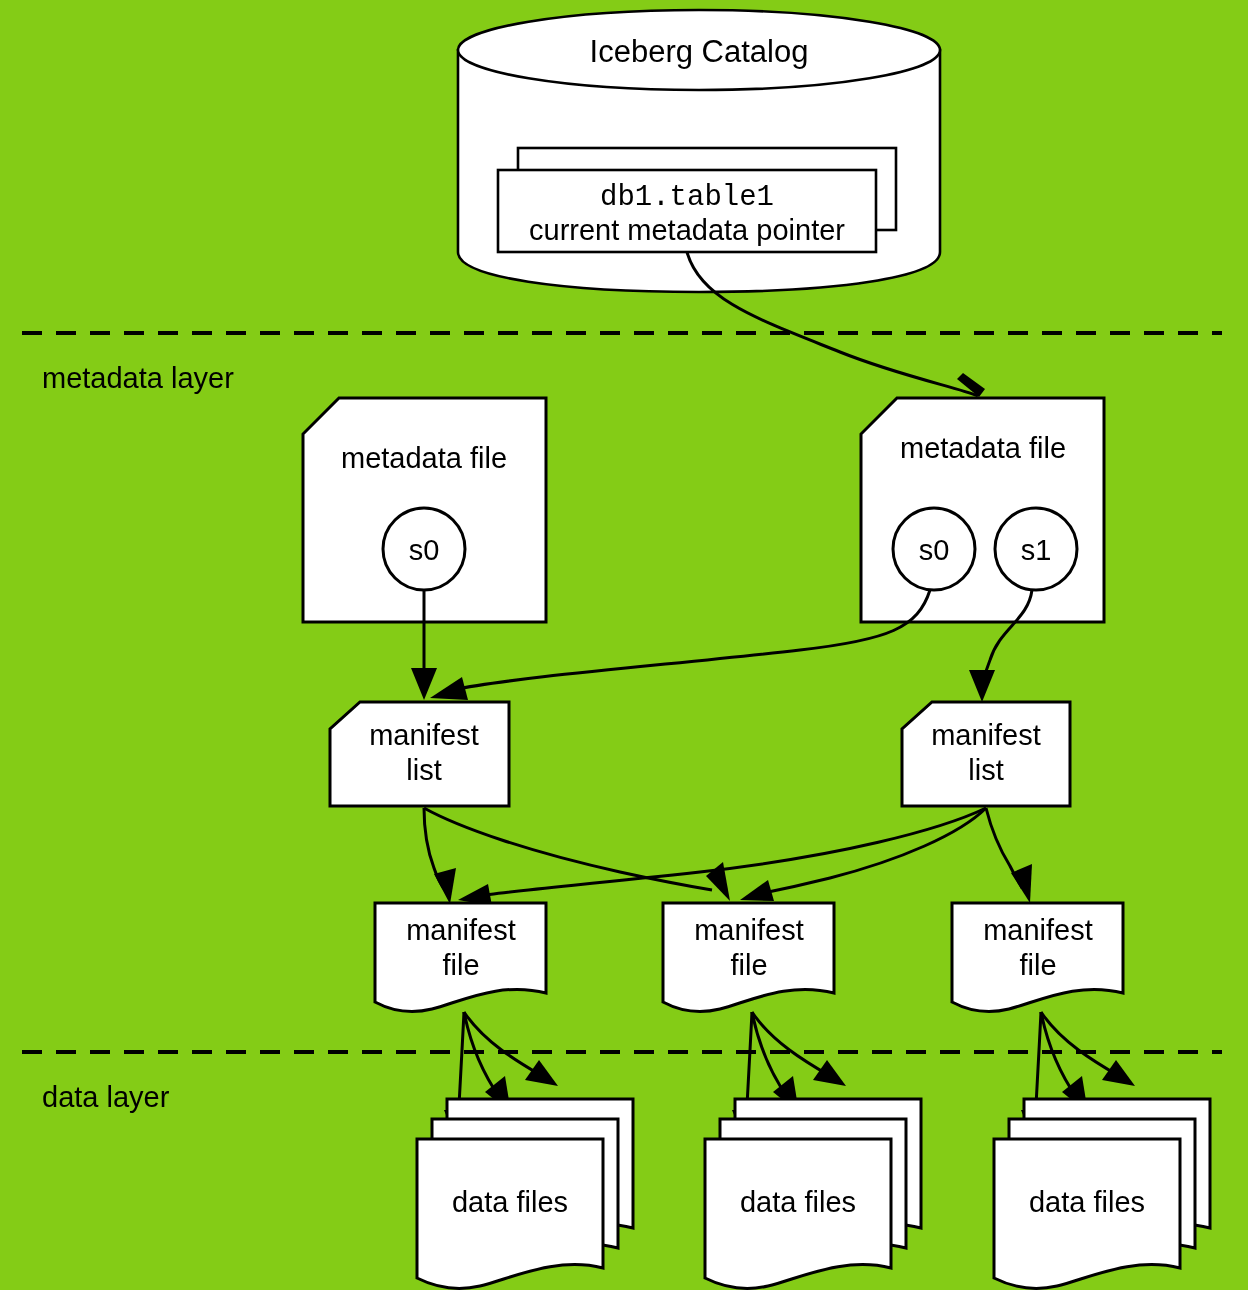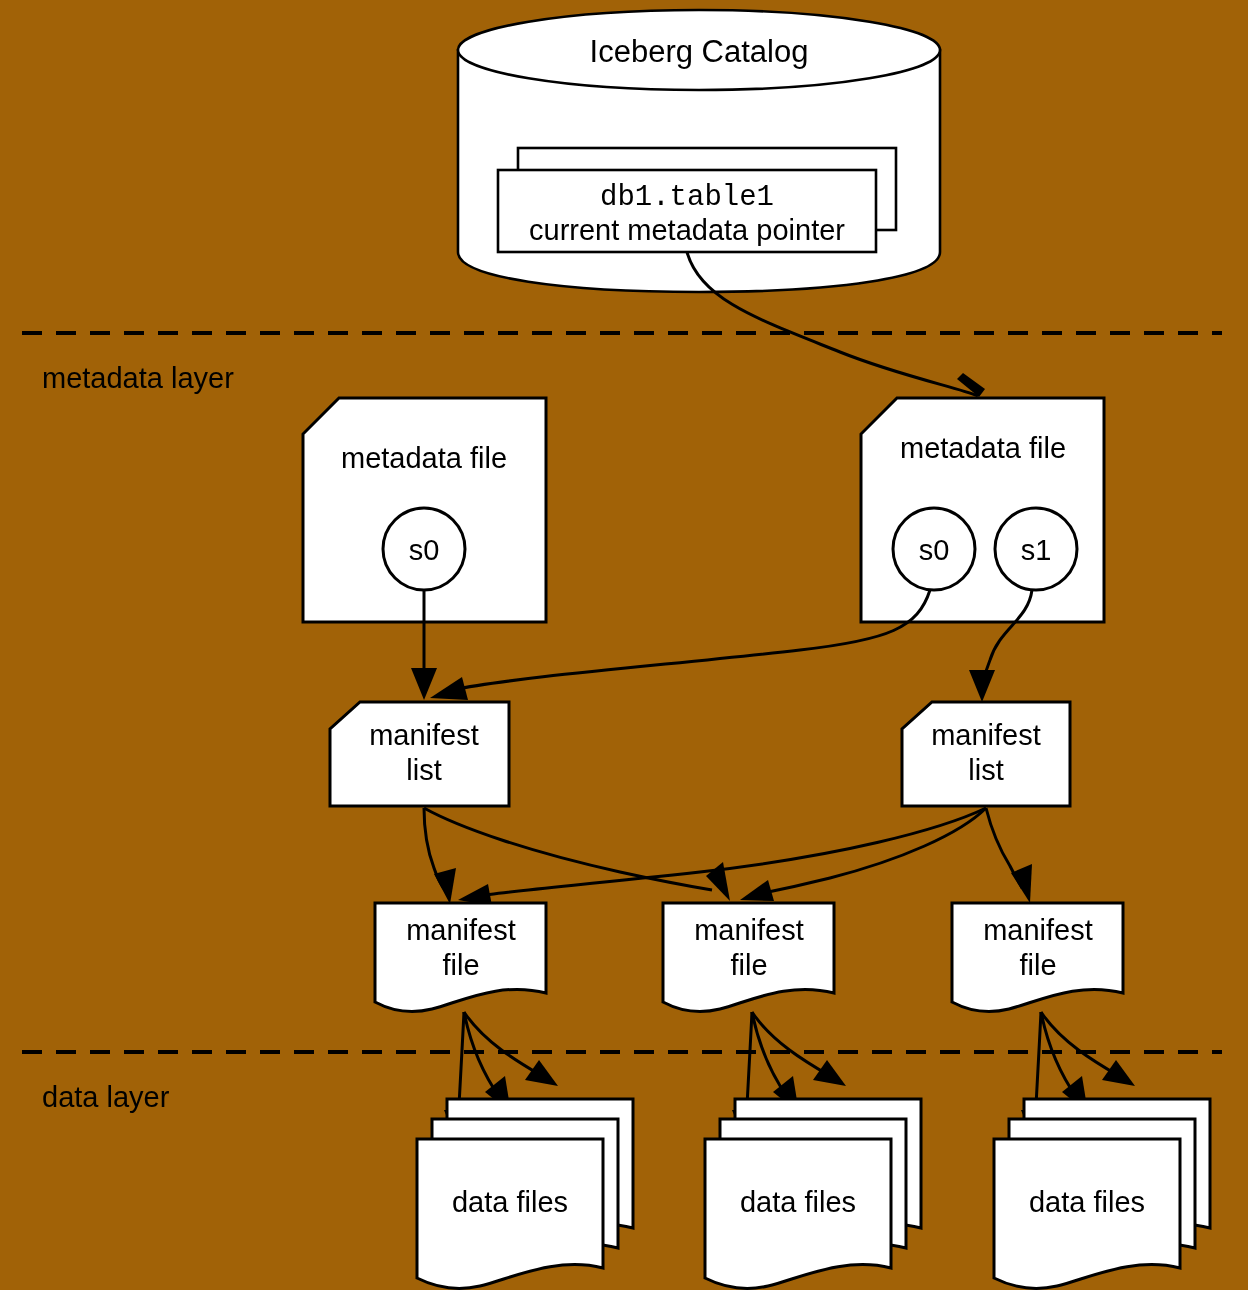--- a/index.html
+++ b/index.html
@@ -7,21 +7,21 @@
     padding: 0;
     background: #ffffff;
   }
   body {
     font-family: "Liberation Sans", sans-serif;
   }
   #diagram-root {
     position: relative;
     width: 1248px;
     height: 1290px;
-    background: #a16207;
+    background: #84cc16;
     overflow: hidden;
   }
   svg#diagram {
     display: block;
     width: 1248px;
     height: 1290px;
   }
   .shape {
     fill: #ffffff;
     stroke: #000000;

